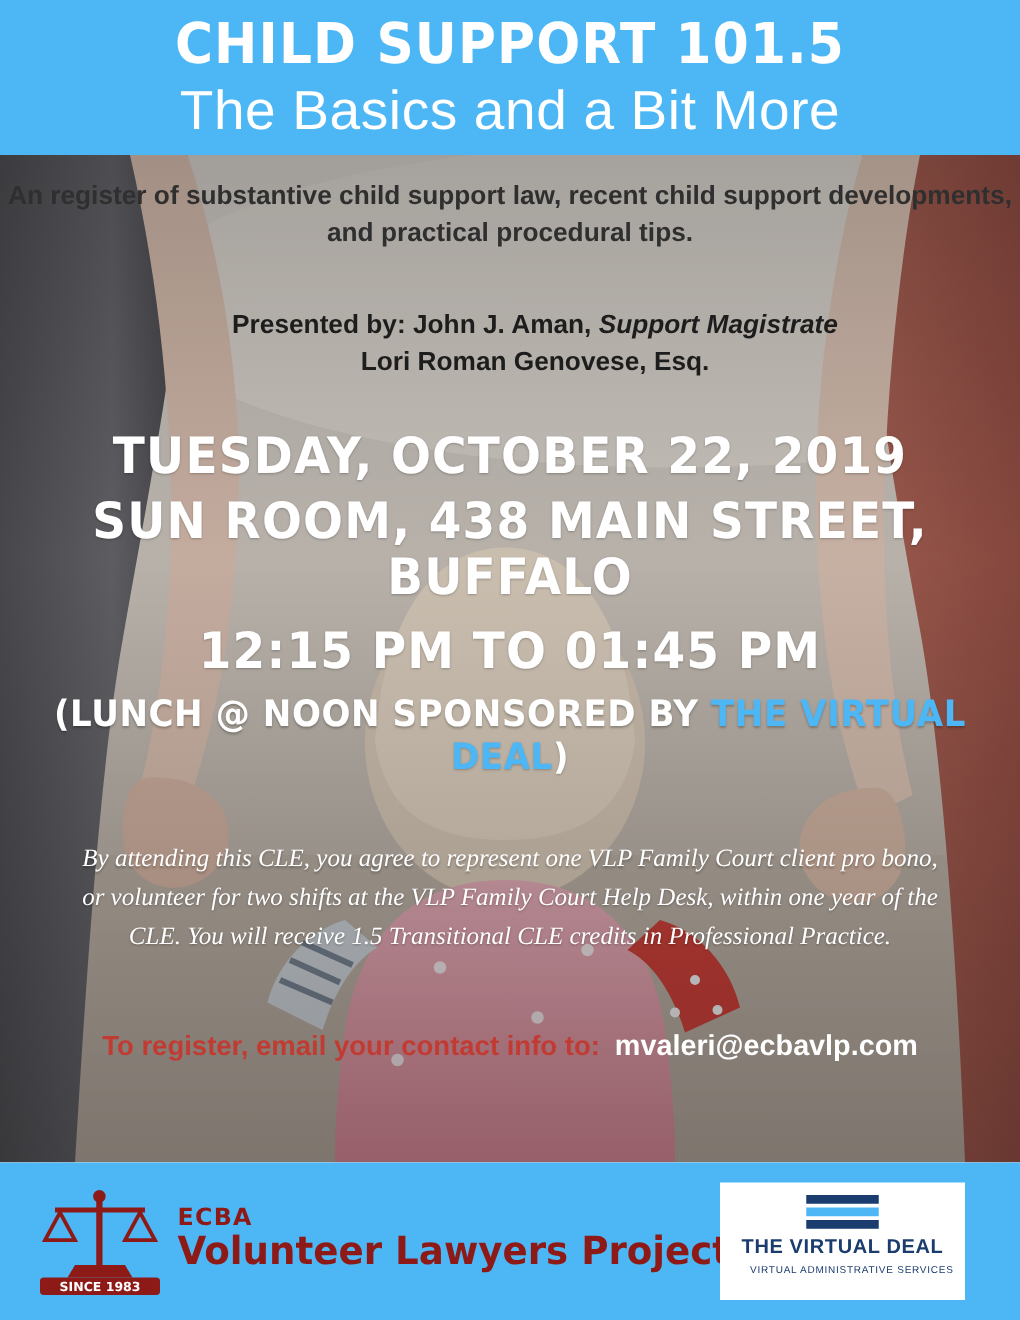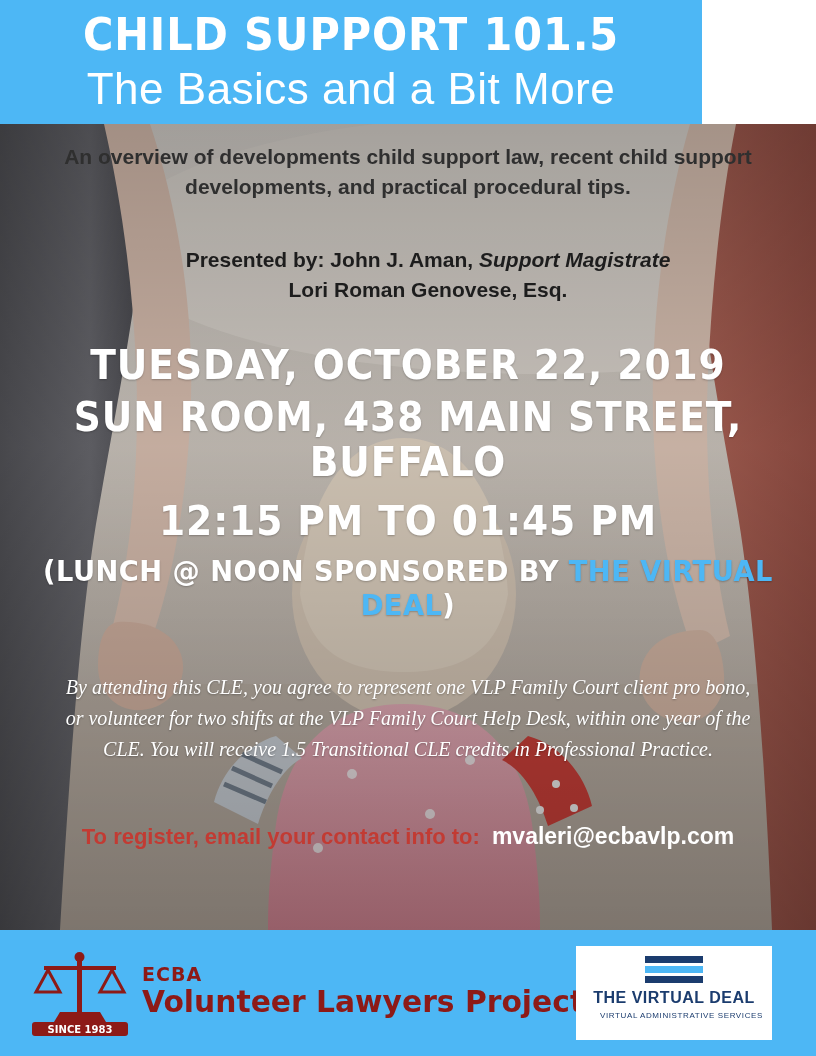--- a/index.html
+++ b/index.html
@@ -14,21 +14,21 @@
     position: relative;
     width: 816px;
     height: 1056px;
     overflow: hidden;
   }
 
   
   .header-band {
     position: absolute;
     top: 0; left: 0;
-    width: 702px;
+    width: 816px;
     height: 124px;
     background: #4db7f5;
     text-align: center;
     z-index: 5;
   }
   .title-main {
     font-family: "DejaVu Sans", sans-serif;
     font-weight: bold;
     font-size: 45px;
     letter-spacing: 1px;
@@ -276,21 +276,21 @@
     </svg>
   </div>
 
   <div class="header-band">
     <div class="title-main">CHILD SUPPORT 101.5</div>
     <div class="title-sub">The Basics and a Bit More</div>
   </div>
 
   <div class="content">
 
-    <div class="overview">An overview of developments child support law, recent child support developments, and practical procedural tips.</div>
+    <div class="overview">An register of substantive child support law, recent child support developments, and practical procedural tips.</div>
 
     <div class="presenters">
       <div>
         <span>Presented by: John J. Aman,</span>
         <span class="ital">Support Magistrate</span>
       </div>
       <div>Lori Roman Genovese, Esq.</div>
     </div>
 
     <div class="bigline date">TUESDAY, OCTOBER 22, 2019</div>

